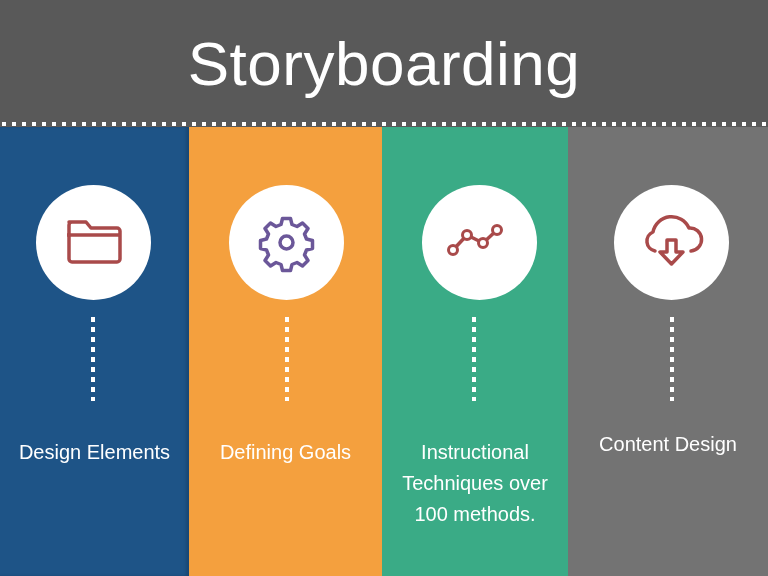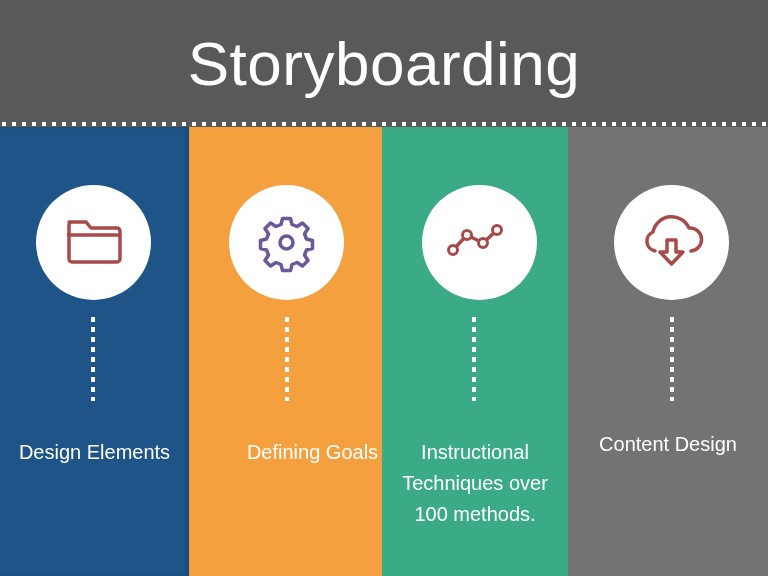--- a/index.html
+++ b/index.html
@@ -42,21 +42,21 @@
   <div class="col" style="left:189px; width:193px; background:#f4a03e;">
     <div class="circle" style="left:40px;">
       <svg viewBox="0 0 115 115">
         <g transform="translate(57.5,57.5)" fill="none" stroke="#6b5799" stroke-width="3.5" stroke-linejoin="round">
           <path d="M-4 -24 h8 l1.5 6 l5 2 l5.5 -3.5 l5.5 5.5 l-3.5 5.5 l2 5 l6 1.5 v8 l-6 1.5 l-2 5 l3.5 5.5 l-5.5 5.5 l-5.5 -3.5 l-5 2 l-1.5 6 h-8 l-1.5 -6 l-5 -2 l-5.5 3.5 l-5.5 -5.5 l3.5 -5.5 l-2 -5 l-6 -1.5 v-8 l6 -1.5 l2 -5 l-3.5 -5.5 l5.5 -5.5 l5.5 3.5 l5 -2 z"></path>
           <circle cx="0" cy="0" r="6.5"></circle>
         </g>
       </svg>
     </div>
     <div class="vdots" style="left:96px;"></div>
-    <div class="label" style="left:0; width:193px; top:310px;padding-left:27px;">Defining Goals</div>
+    <div class="label" style="left:0; width:193px; top:310px;">Defining Goals</div>
   </div>
 
   <div class="col" style="left:382px; width:186px; background:#3aab86;padding-left:46px;">
     <div class="circle" style="left:40px;">
       <svg viewBox="0 0 115 115">
         <polyline points="31,65 45,50 61,58 75,45" fill="none" stroke="#a94a4a" stroke-width="3.5" stroke-linejoin="round"></polyline>
         <circle cx="31" cy="65" r="4.5" fill="#ffffff" stroke="#a94a4a" stroke-width="3"></circle>
         <circle cx="45" cy="50" r="4.5" fill="#ffffff" stroke="#a94a4a" stroke-width="3"></circle>
         <circle cx="61" cy="58" r="4.5" fill="#ffffff" stroke="#a94a4a" stroke-width="3"></circle>
         <circle cx="75" cy="45" r="4.5" fill="#ffffff" stroke="#a94a4a" stroke-width="3"></circle>

